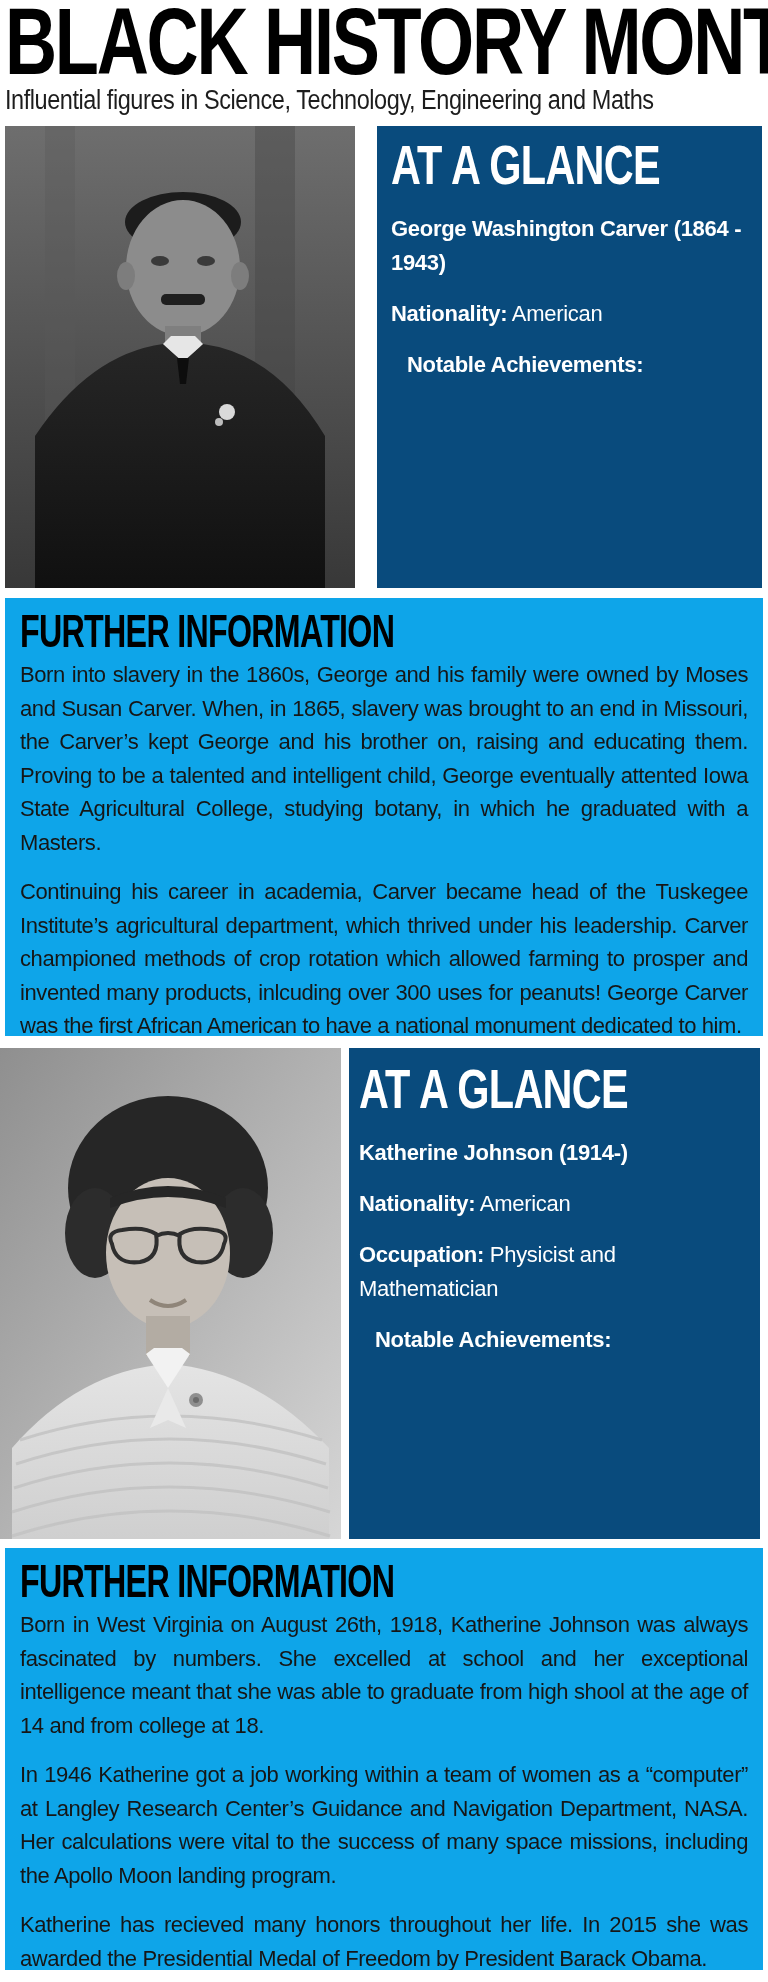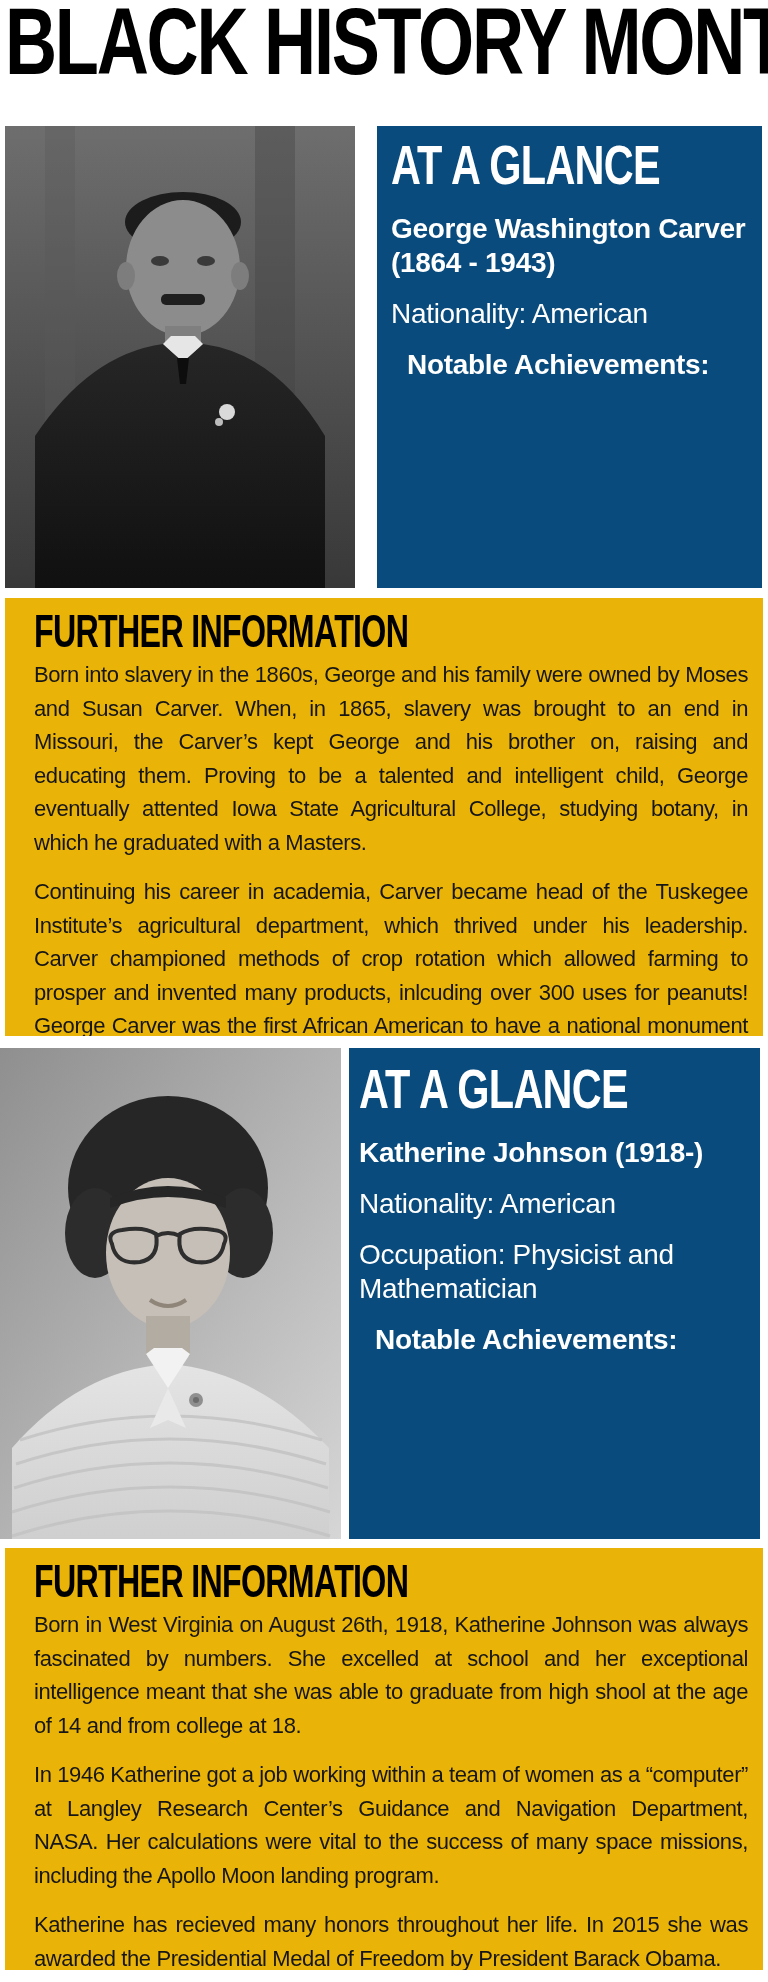--- a/index.html
+++ b/index.html
@@ -33,30 +33,30 @@
     flex:1 1 auto;box-sizing:border-box;background:#094b7d;color:#ffffff;
     overflow:hidden;
   }
   .glance-1{height:462px;padding:8px 16px 0 14px;}
   .glance-2{height:491px;padding:10px 14px 0 10px;}
   .glance-h{height:64px;margin-bottom:14px;}
   .glance-title{
     font-size:56px;font-weight:bold;line-height:62px;letter-spacing:-1px;
     transform:scaleX(0.74);
   }
-  .glance p{margin:0 0 17px 0;font-size:28px;line-height:34px;letter-spacing:-0.3px;}
+  .glance p{margin:0 0 17px 0;font-size:22px;line-height:34px;letter-spacing:-0.3px;}
   .glance p.name{font-weight:bold;}
   .glance p.label-line{margin:16px;font-weight:bold;}
   .glance p.ach-text{margin:0;text-align:justify;}
-  .glance strong{font-weight:normal;}
+  .glance strong{font-weight:bold;}
 
   
   .further{
-    box-sizing:border-box;background:#eab308;margin:10px 5px 0 5px;
-    padding:8px 15px 6px 29px;overflow:hidden;
+    box-sizing:border-box;background:#0ea5e9;margin:10px 5px 0 5px;
+    padding:8px 15px 6px 15px;overflow:hidden;
   }
   .further-1{height:438px;}
   .further-2{height:422px;margin-top:9px;}
   .further-h{height:52px;}
   .further-title{
     font-size:46px;font-weight:bold;line-height:50px;letter-spacing:-1px;
     color:#000;transform:scaleX(0.70);
   }
   .further p{
     margin:0 0 16px 0;font-size:22px;line-height:33.5px;letter-spacing:-0.4px;
@@ -65,20 +65,23 @@
   .further p:last-child{margin-bottom:0;}
 </style>
 </head>
 <body>
 
 <div class="page">
 
   <header class="header">
     <div class="title-row">
       <span class="cond title-text">BLACK HISTORY MONTH</span>
+    </div>
+    <div class="subtitle-row">
+      <span class="cond subtitle-text">Influential figures in Science, Technology, Engineering and Maths</span>
     </div>
   </header>
 
   <section class="profile profile-1">
 
     <div class="photo">
       <svg width="350" height="462" viewBox="0 0 350 462" xmlns="http://www.w3.org/2000/svg" aria-hidden="true">
         <defs>
           <linearGradient id="cbg" x1="0" y1="0" x2="0" y2="1">
             <stop offset="0" stop-color="#6e6e6e"></stop>
@@ -166,21 +169,21 @@
         <path d="M168,340 L150,380 L168,372 L186,380 Z" fill="#e9e9e9"></path>
         <circle cx="196" cy="352" r="7" fill="#8f8f8f"></circle>
         <circle cx="196" cy="352" r="3" fill="#6b6b6b"></circle>
       </svg>
     </div>
 
     <aside class="glance glance-2">
       <div class="glance-h">
         <span class="cond glance-title">AT A GLANCE</span>
       </div>
-      <p class="name">Katherine Johnson (1918-)</p>
+      <p class="name">Katherine Johnson (1914-)</p>
       <p><strong>Nationality:</strong> <span>American</span></p>
       <p><strong>Occupation:</strong> <span>Physicist and Mathematician</span></p>
       <p class="label-line">Notable Achievements:</p>
     </aside>
   </section>
 
   <section class="further further-2">
     <div class="further-h">
       <span class="cond further-title">FURTHER INFORMATION</span>
     </div>

